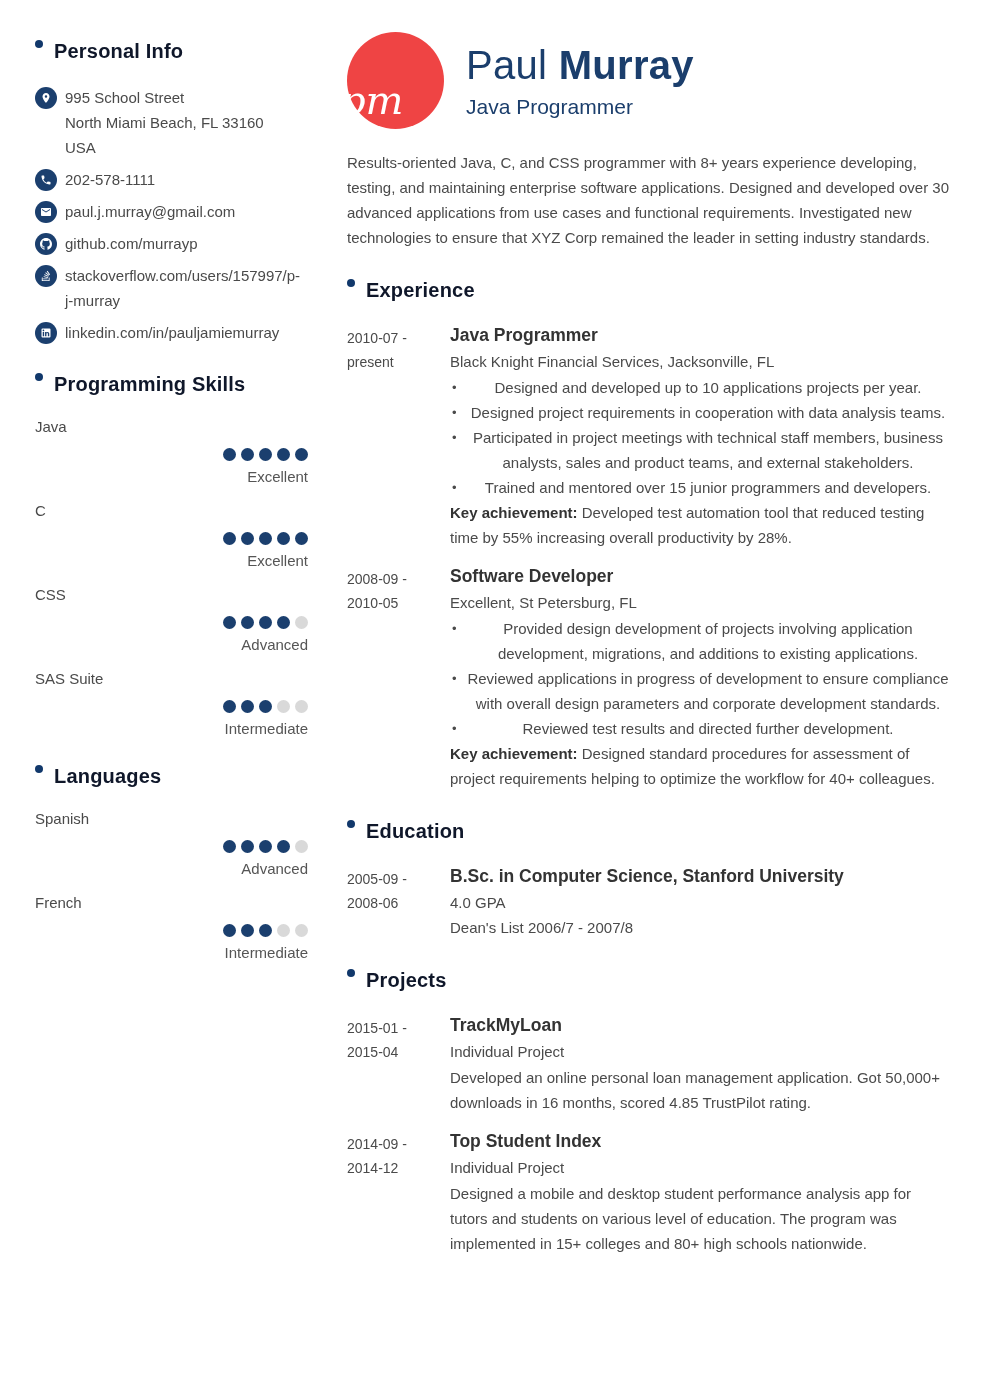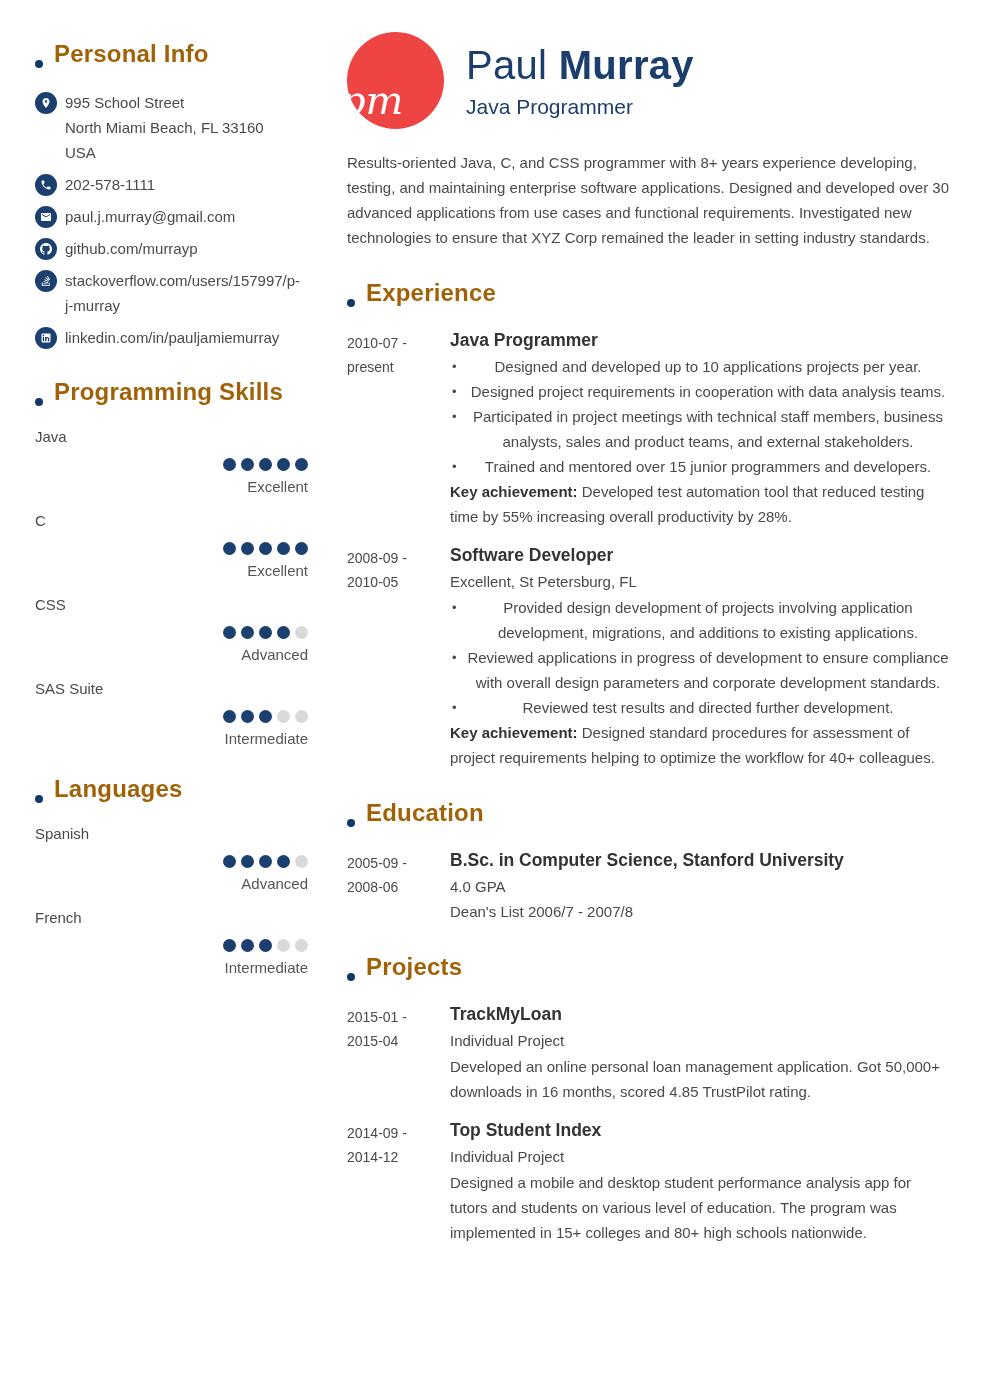--- a/index.html
+++ b/index.html
@@ -3,22 +3,22 @@
 <meta charset="utf-8">
 <style>
   * { margin:0; padding:0; box-sizing:border-box; }
   html,body { background:#ffffff; }
   body { font-family:"Liberation Sans", sans-serif; width:990px; }
   .page { width:990px; height:1400px; background:#fff; display:flex; overflow:hidden; }
 
   
   .sidebar { width:316px; flex:none; padding:40px 8px 0 35px; }
   .side-heading, .main-heading {
-    font-size:24px; font-weight:700; color:#a16207;
-    display:flex; align-items:flex-end; letter-spacing:0.2px;
+    font-size:20px; font-weight:700; color:#0f172a;
+    display:flex; align-items:flex-start; letter-spacing:0.2px;
   }
   .hdot { width:8px; height:8px; border-radius:50%; background:#11386b; margin-right:11px; flex:none; }
   .side-heading { margin-bottom:22px; }
 
   .contact-item { display:flex; gap:8px; margin-bottom:7px; }
   .contact-icon { width:22px; height:22px; border-radius:50%; background:#1b3f6e;
     flex:none; display:flex; align-items:center; justify-content:center; margin-top:2px; }
   .contact-icon svg { width:12px; height:12px; fill:#fff; }
   .contact-text { font-size:15px; line-height:25px; color:#4a4a4a; overflow-wrap:anywhere; }
 
@@ -241,20 +241,21 @@
       <span>Experience</span>
     </h2>
     <div id="experience-list">
         <div class="entry">
           <div class="dates">
             <div>2010-07 -</div>
             <div>present</div>
           </div>
           <div>
             <div class="entry-title">Java Programmer</div>
+            <div class="entry-sub">Black Knight Financial Services, Jacksonville, FL</div>
             <ul class="bullets">
               <li>Designed and developed up to 10 applications projects per year.</li>
               <li>Designed project requirements in cooperation with data analysis teams.</li>
               <li>Participated in project meetings with technical staff members, business analysts, sales and product teams, and external stakeholders.</li>
               <li>Trained and mentored over 15 junior programmers and developers.</li>
             </ul>
             <div class="key"><b>Key achievement:</b> Developed test automation tool that reduced testing time by 55% increasing overall productivity by 28%.</div>
           </div>
         </div>
         <div class="entry">

